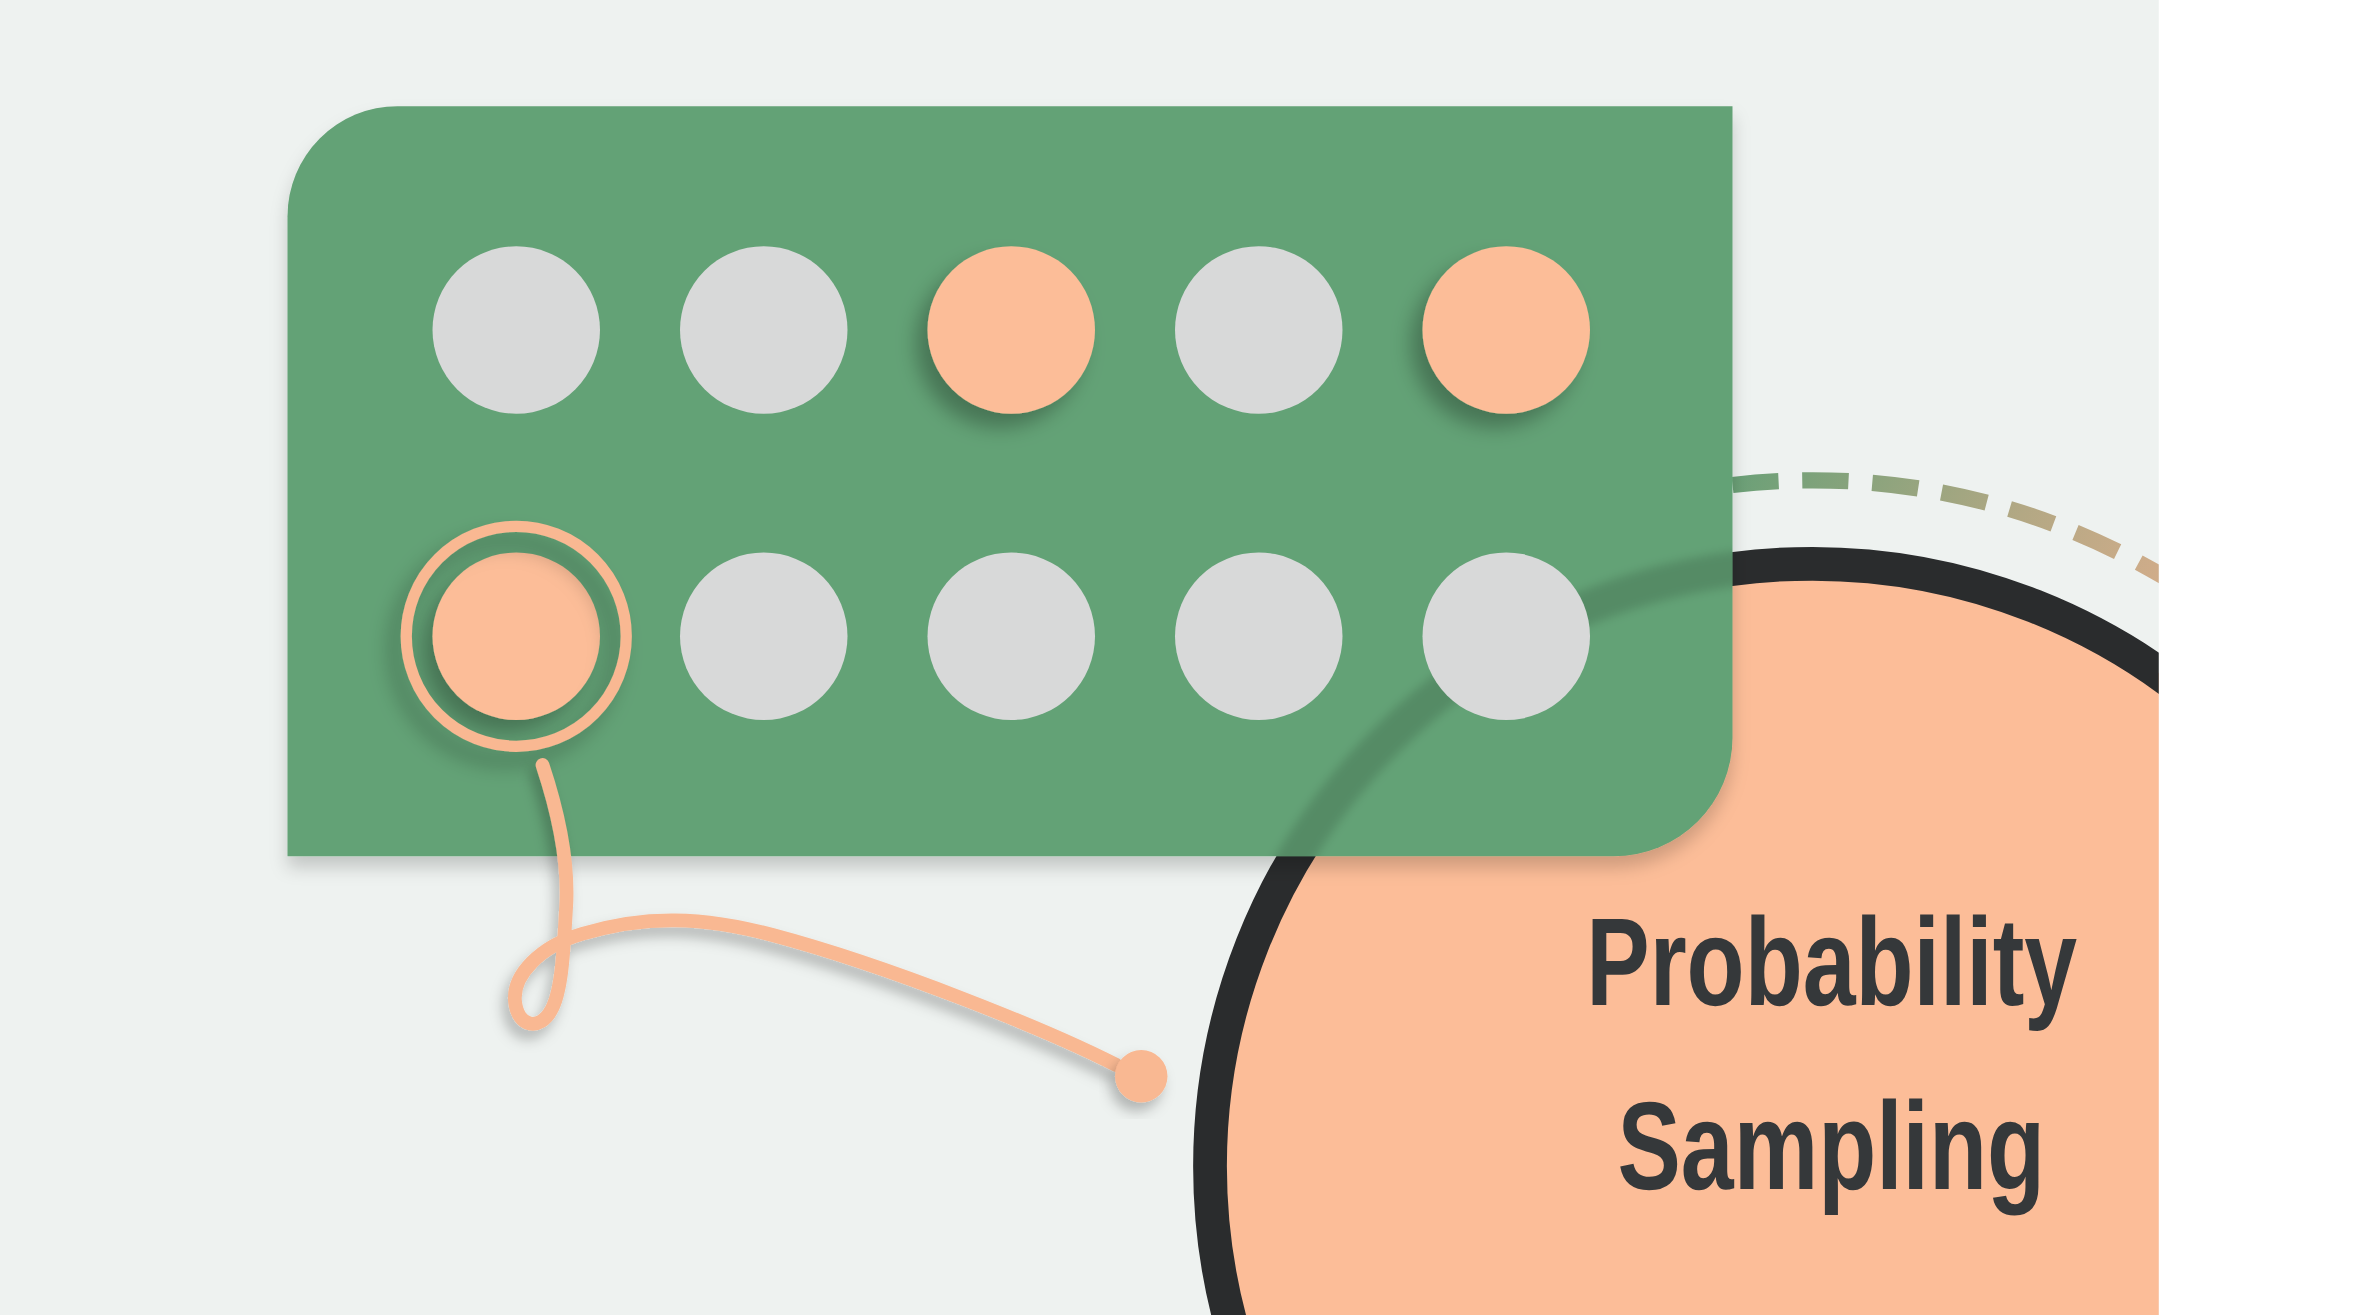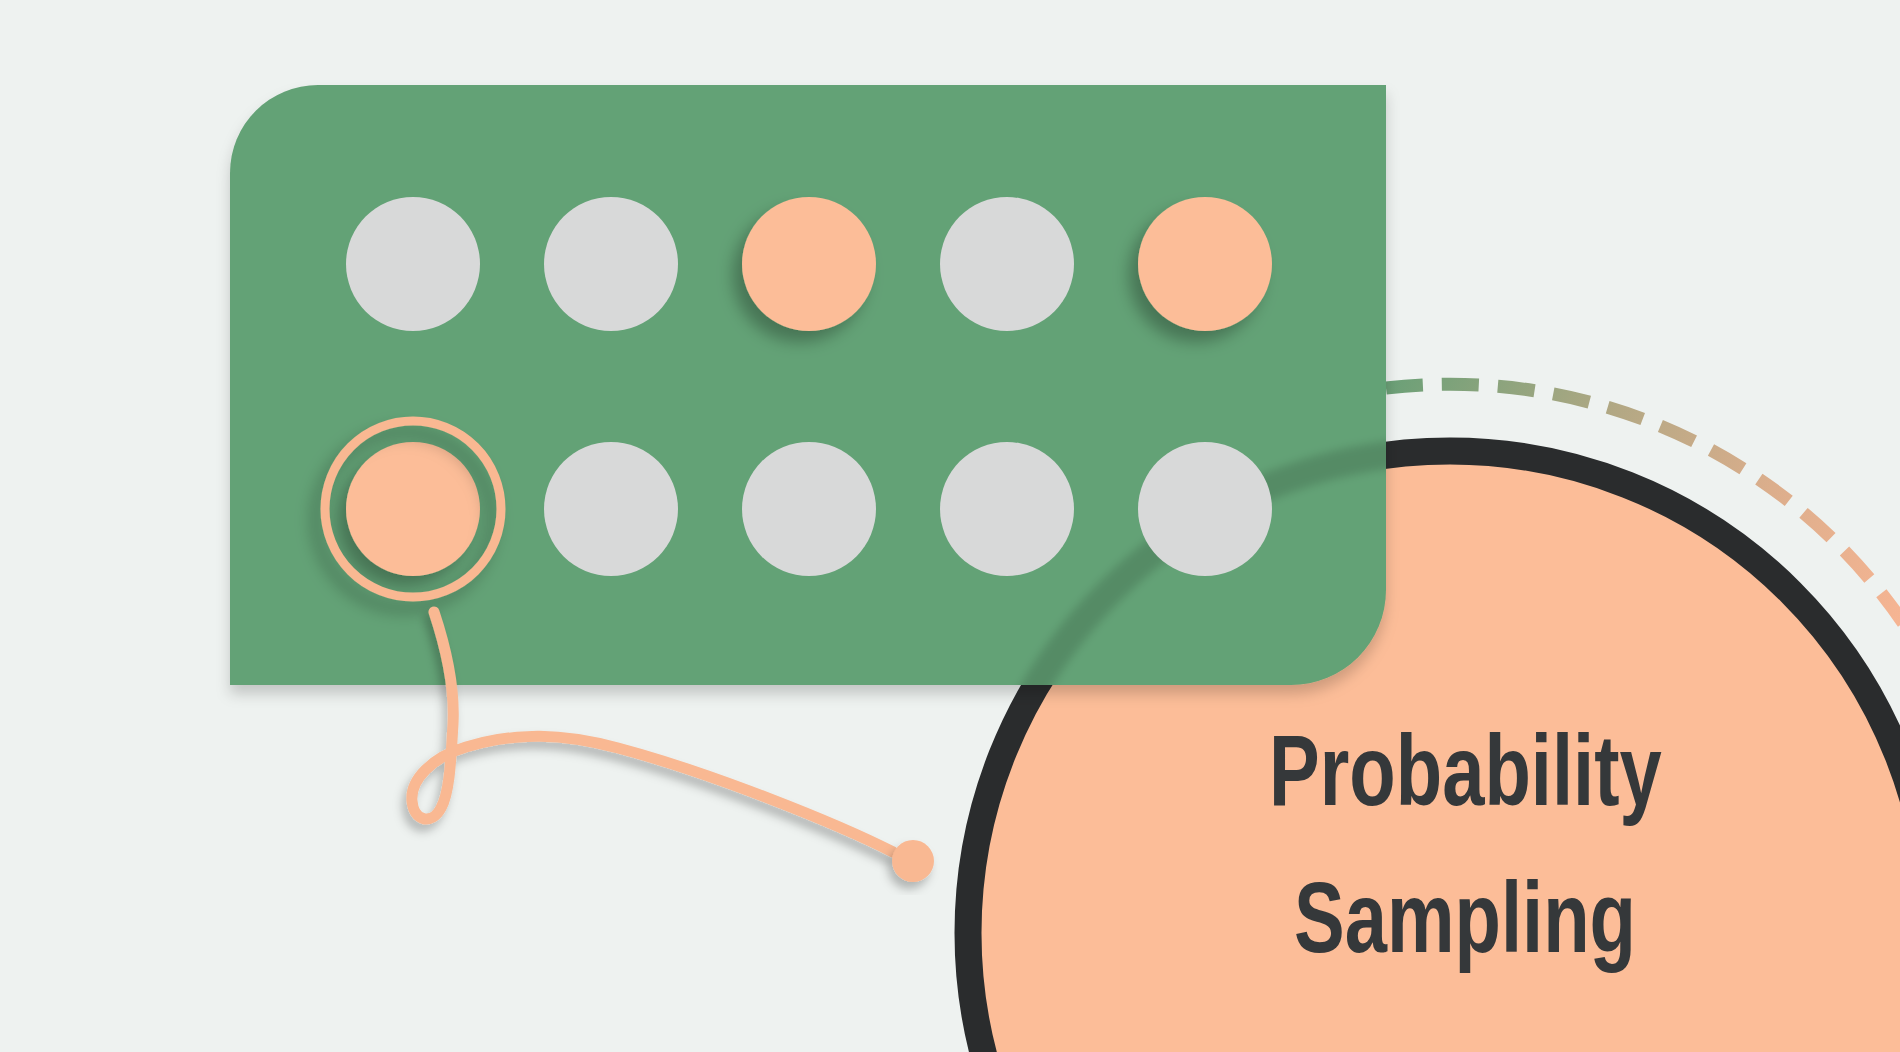--- a/index.html
+++ b/index.html
@@ -1,21 +1,21 @@
 <!DOCTYPE html>
 <html><head>
 <meta charset="utf-8">
 <style>
   html, body {
     margin: 0;
     padding: 0;
   }
   .stage {
     position: relative;
-    width: 1900px;
+    width: 1727px;
     height: 1052px;
     background: var(--bg, #eef2f0);
     overflow: hidden;
     font-family: "Liberation Sans", sans-serif;
     --bg: #eef2f0;
     --green: #64a276;
     --gray: #d8d9d9;
     --peach: #fcbd98;
     --accent: #f9b892;
     --dark: #2a2c2d;

